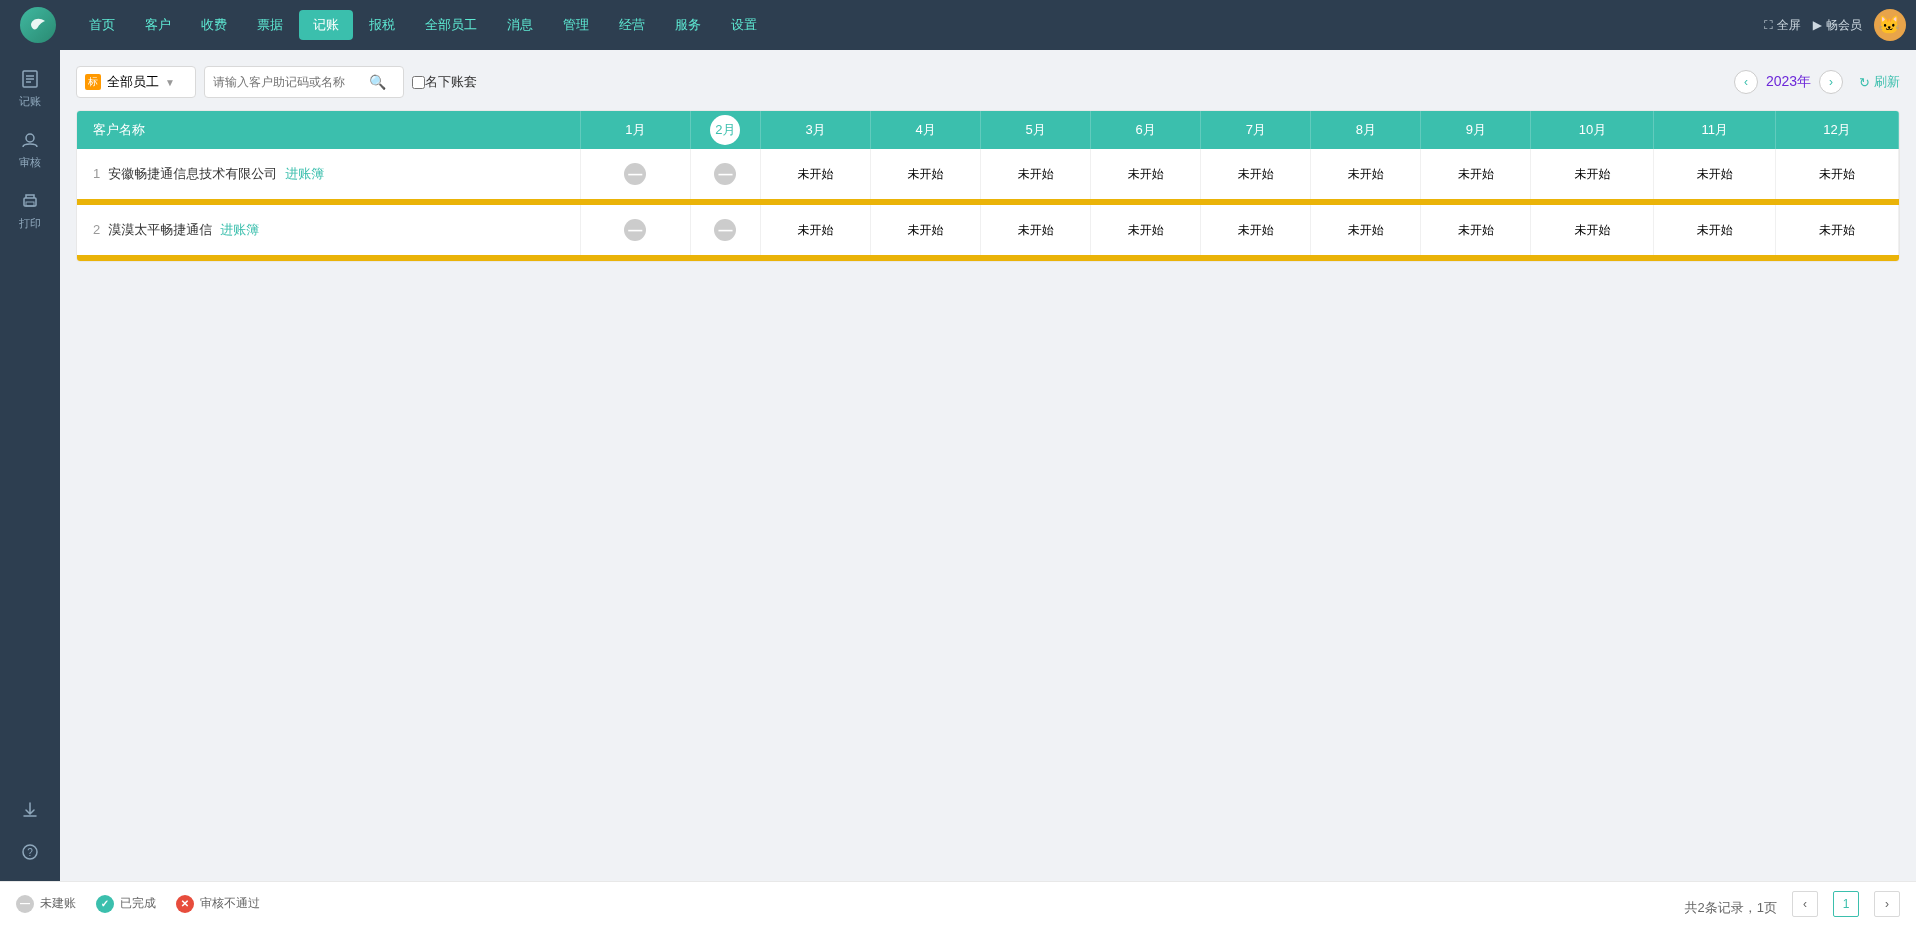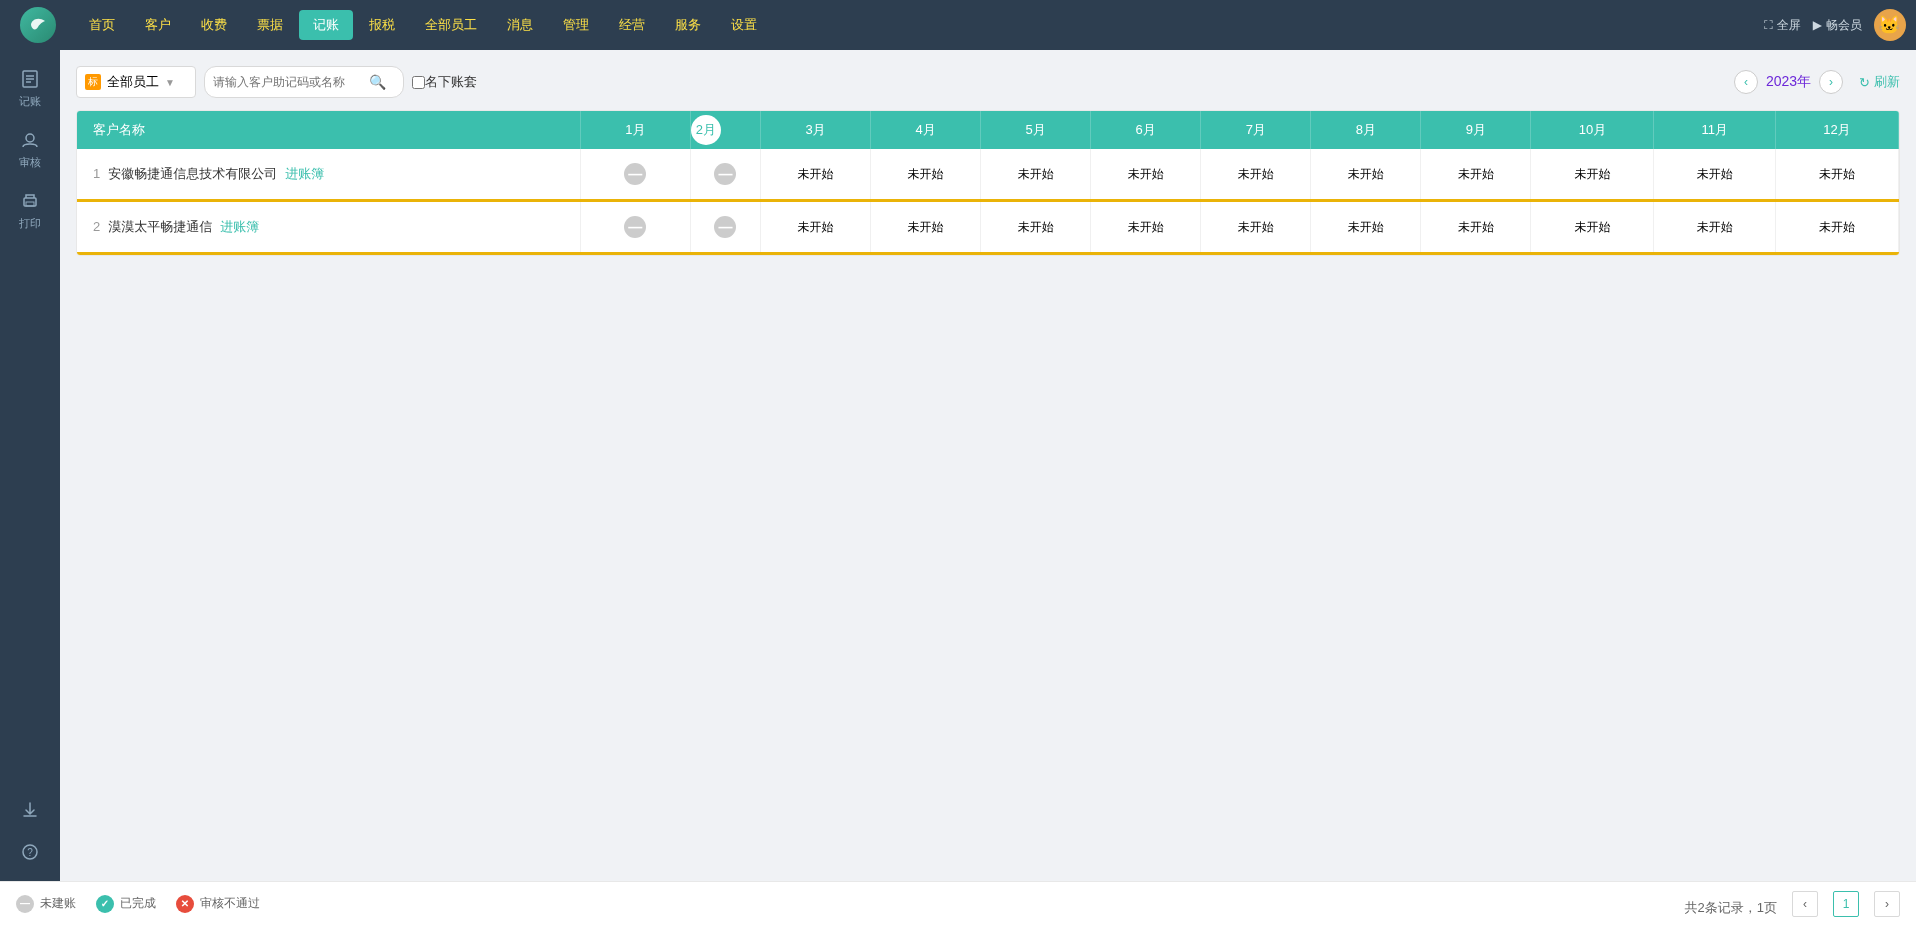--- a/index.html
+++ b/index.html
@@ -30,21 +30,21 @@
       color: #fff; font-size: 16px; font-weight: bold;
     }
     .nav-items {
       display: flex;
       align-items: center;
       flex: 1;
       gap: 2px;
     }
     .nav-item {
       padding: 6px 14px;
-      color: #fde047;
+      color: #5eead4;
       cursor: pointer;
       border-radius: 4px;
       font-size: 13px;
       white-space: nowrap;
     }
     .nav-item.active {
       background: #3bbfad;
       color: #fff;
     }
     .nav-right {
@@ -143,21 +143,21 @@
       background: #ff9900;
       color: #fff;
       font-size: 10px;
       padding: 1px 3px;
       border-radius: 2px;
     }
     .filter-select .chevron { color: #999; font-size: 10px; }
     .search-input {
       display: flex; align-items: center;
       border: 1px solid #d9d9d9;
-      border-radius: 12px;
+      border-radius: 4px;
       background: #fff;
       padding: 0 8px;
       height: 32px;
       gap: 6px;
       min-width: 200px;
     }
     .search-input input {
       border: none; outline: none;
       font-size: 12px; color: #999;
       background: transparent;
@@ -225,21 +225,21 @@
       display: inline-flex;
       align-items: center;
       justify-content: center;
       width: 30px; height: 30px;
       background: #fff;
       color: #3bbfad;
       border-radius: 50%;
       font-size: 13px;
     }
     tbody tr {
-      border-bottom: 3px solid #eab308;
+      border-bottom: 6px solid #eab308;
     }
     tbody td {
       padding: 14px 8px;
       text-align: center;
       font-size: 13px;
       color: #666;
       border-right: 1px solid #f0f0f0;
     }
     tbody td:first-child {
       text-align: left;
@@ -426,21 +426,21 @@
     </div>
 
     <div class="table-container">
       <div class="table-wrap">
         <table>
           <thead>
             <tr>
               <th><span>客户名称</span></th>
               <th><span>1月</span></th>
               <th style="padding:0;">
-                <div style="display:flex;align-items:center;justify-content:flex-start;width:100%;height:100%;">
+                <div style="display:flex;align-items:center;justify-content:center;width:100%;height:100%;">
                   <span class="month-circle">2月</span>
                 </div>
               </th>
               <th><span>3月</span></th>
               <th><span>4月</span></th>
               <th><span>5月</span></th>
               <th><span>6月</span></th>
               <th><span>7月</span></th>
               <th><span>8月</span></th>
               <th><span>9月</span></th>

